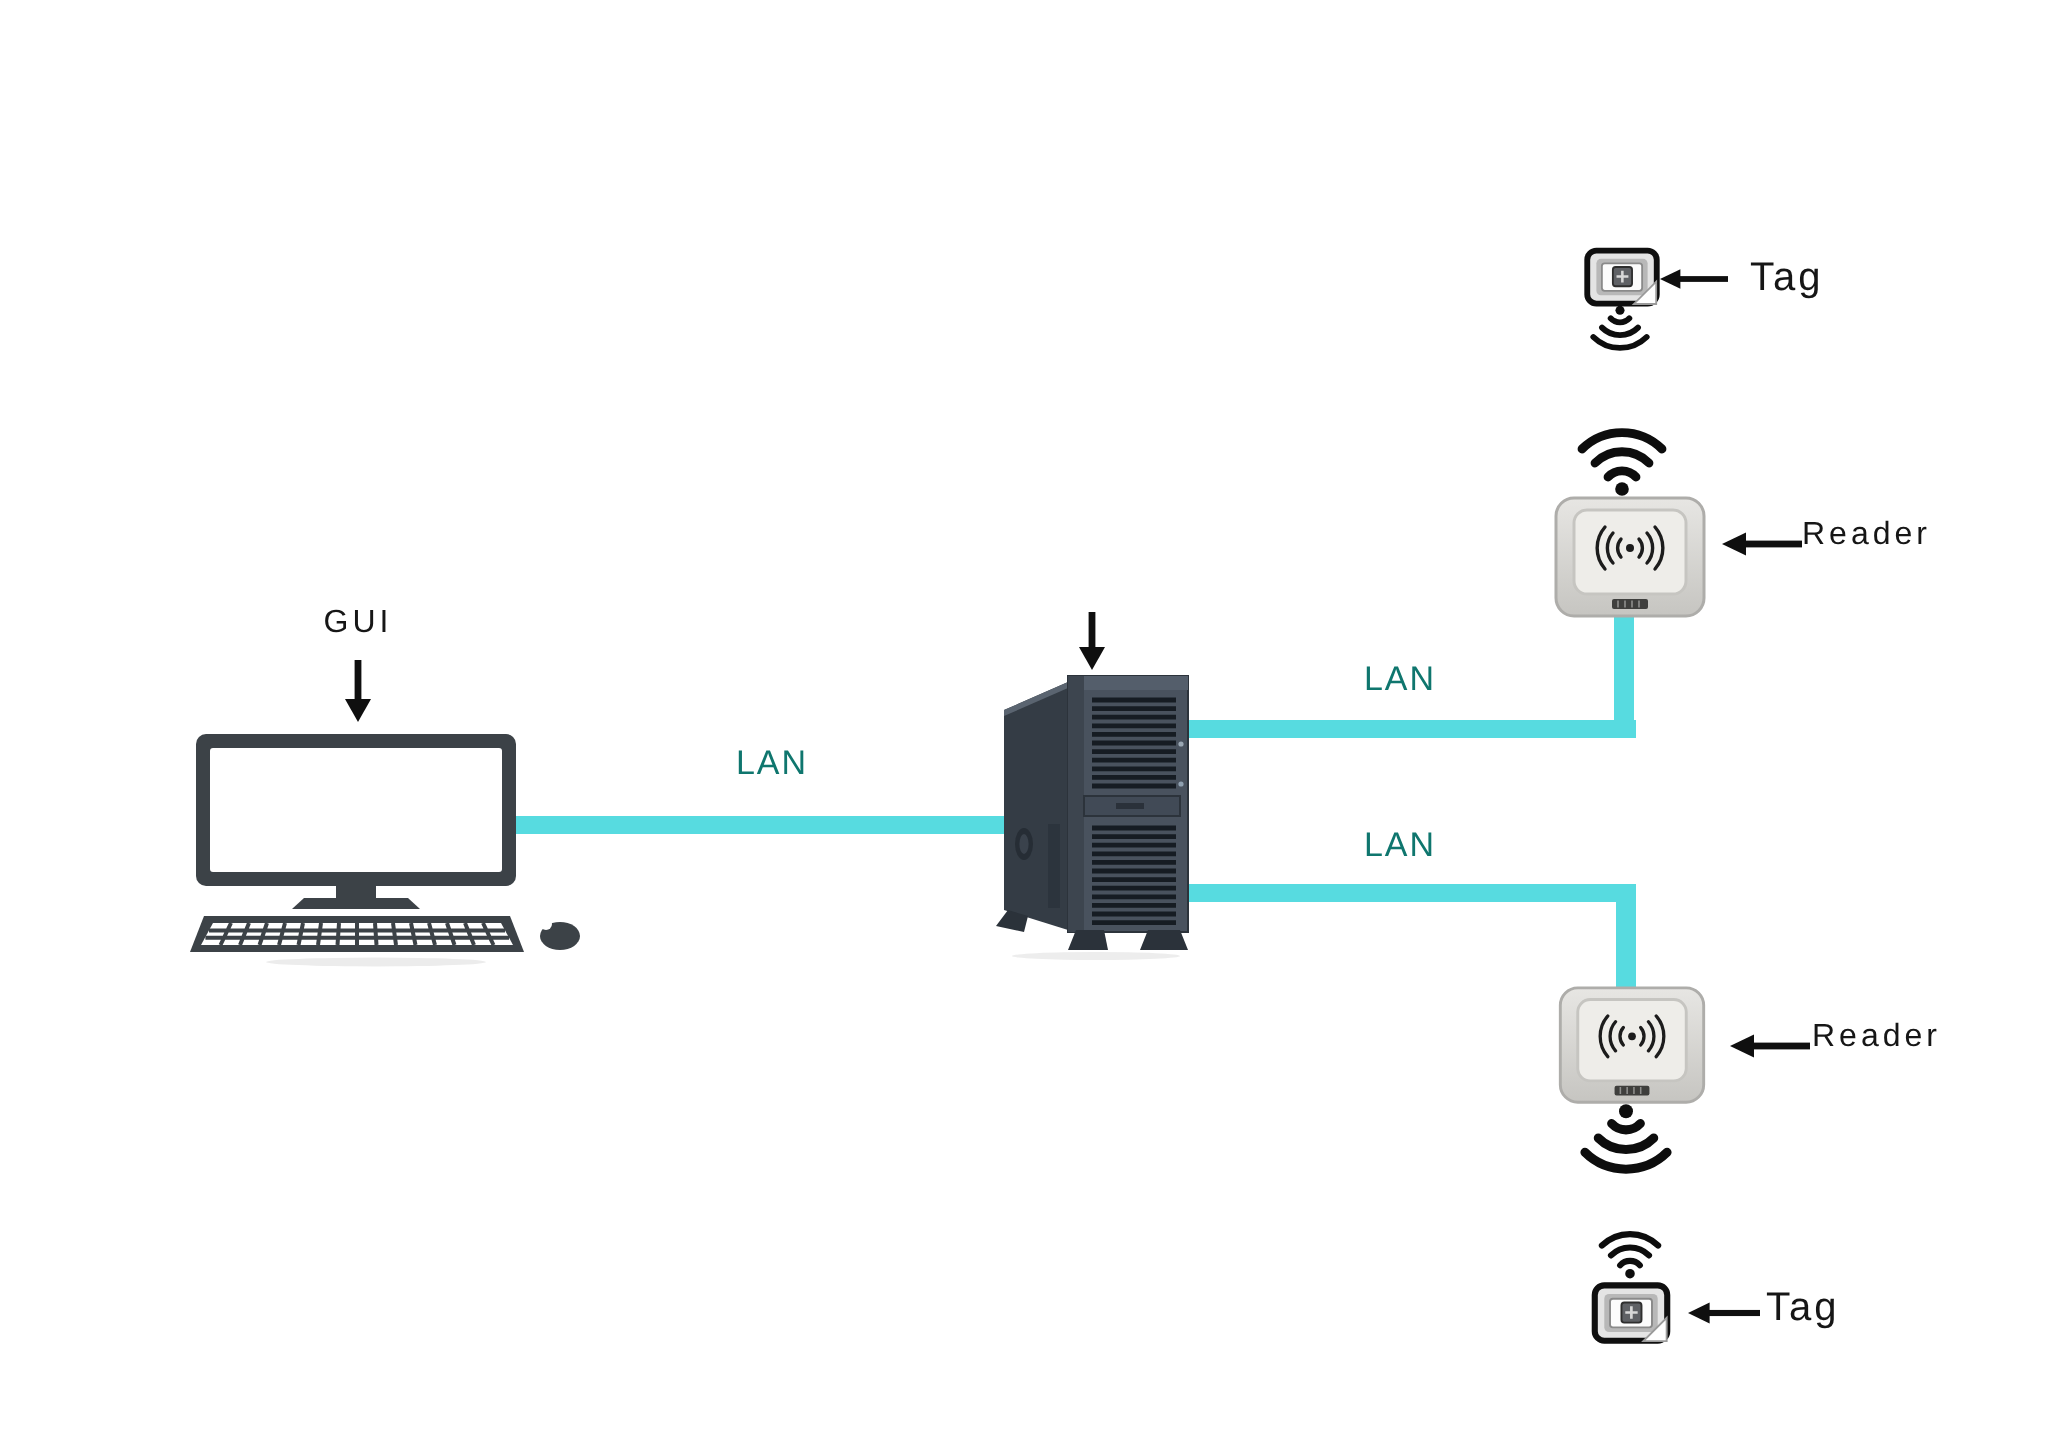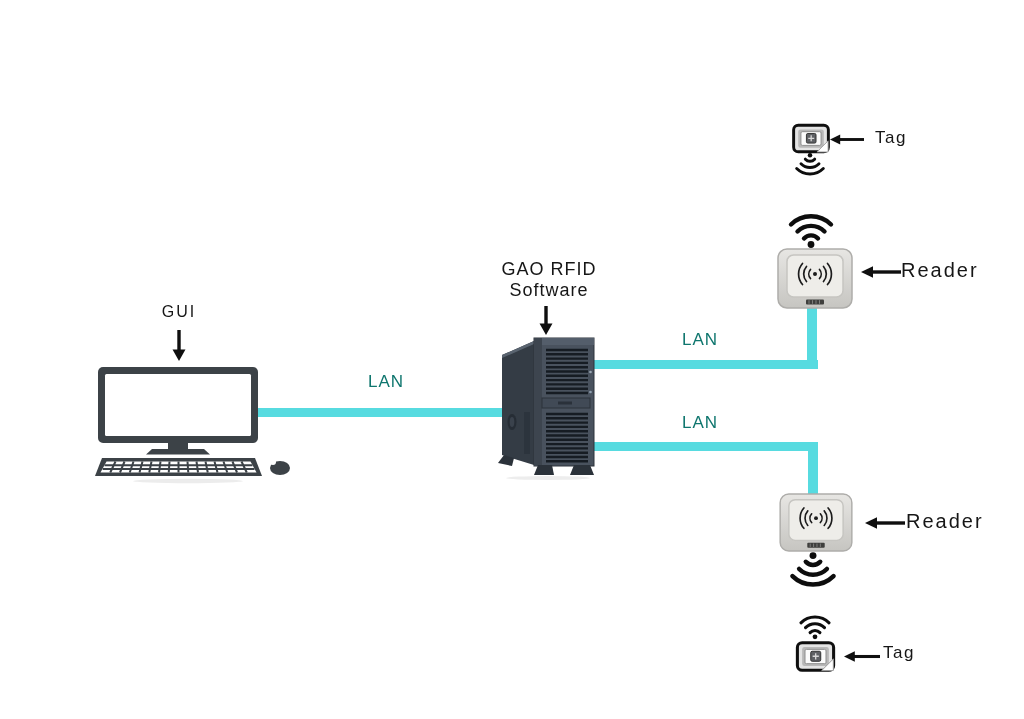--- a/index.html
+++ b/index.html
@@ -13,22 +13,22 @@
   html,body{margin:0;padding:0;background:#fff;}
   #canvas{
     position:relative;width:1024px;height:719px;background:#fff;overflow:hidden;
     font-family:"Liberation Sans","DejaVu Sans",sans-serif;color:var(--text);
   }
   .lbl{position:absolute;color:var(--text);white-space:nowrap;z-index:5;}
   .lbl-gui{font-size:16px;letter-spacing:2px;width:80px;text-align:center;}
   .lbl-soft{font-size:18px;line-height:21px;letter-spacing:1px;width:124px;text-align:center;}
   .lbl-localserver{font-size:21px;letter-spacing:0.5px;width:154px;text-align:center;}
   .lbl-lan{font-size:17px;letter-spacing:1px;width:56px;text-align:center;color:#0f766e;}
-  .lbl-tag{font-size:17px;letter-spacing:1.5px;}
-  .lbl-reader{font-size:20px;letter-spacing:2px;}
+  .lbl-tag{font-size:20px;letter-spacing:1.5px;}
+  .lbl-reader{font-size:16px;letter-spacing:2px;}
   .cable{position:absolute;background:var(--lan-cable);z-index:1;}
   .icon{position:absolute;z-index:3;line-height:0;}
   svg{display:block;}
 </style>
 </head>
 <body>
 
 <div id="canvas">
 
   <div class="cable" style="left:258px;top:408px;width:248px;height:9px;"></div>
@@ -53,24 +53,20 @@
       <polygon points="64,87 116,87 122,92.5 58,92.5" style="fill:var(--device-dark)"></polygon>
       <polygon points="14,96 167,96 174,114 7,114" style="fill:var(--device-dark)"></polygon>
       <polygon points="18.5,99.5 162.5,99.5 168.5,110.5 12.5,110.5" fill="#ffffff"></polygon>
       <path d="M27.5,99.5 L22.25,110.5 M36.5,99.5 L32,110.5 M45.5,99.5 L41.75,110.5 M54.5,99.5 L51.5,110.5 M63.5,99.5 L61.25,110.5 M72.5,99.5 L71,110.5 M81.5,99.5 L80.75,110.5 M90.5,99.5 L90.5,110.5 M99.5,99.5 L100.25,110.5 M108.5,99.5 L110,110.5 M117.5,99.5 L119.75,110.5 M126.5,99.5 L129.5,110.5 M135.5,99.5 L139.25,110.5 M144.5,99.5 L149,110.5 M153.5,99.5 L158.75,110.5 M16.5,103.2 H164.5 M14.7,106.9 H166.5" stroke="#3c4247" stroke-width="2" fill="none"></path>
       <ellipse cx="192" cy="106" rx="10" ry="7" style="fill:var(--device-dark)"></ellipse>
       <circle cx="185" cy="100" r="3" fill="#ffffff"></circle>
     </svg>
   </div>
   <div class="lbl lbl-lan" style="left:358px;top:372px;">LAN</div>
 
-  <div class="lbl lbl-soft" style="left:487px;top:259px;">
-    <div>GAO RFID</div>
-    <div>Software</div>
-  </div>
   <div class="icon" style="left:538px;top:306px;">
     <svg width="16" height="30" viewBox="0 0 16 30">
       <rect x="6.3" y="0" width="3.4" height="19" fill="#0f0f0f"></rect>
       <polygon points="8,29 1.5,17.5 14.5,17.5" fill="#0f0f0f"></polygon>
     </svg>
   </div>
   <div class="icon" style="left:496px;top:334px;">
     <svg width="104" height="148" viewBox="0 0 104 148">
 
       <polygon points="6,21 38,7 38,131 6,121" style="fill:var(--server-side)"></polygon>

